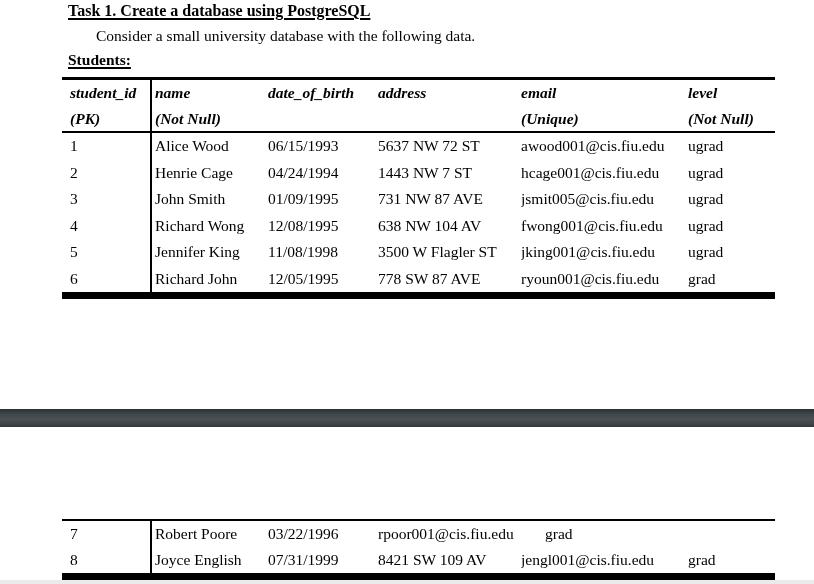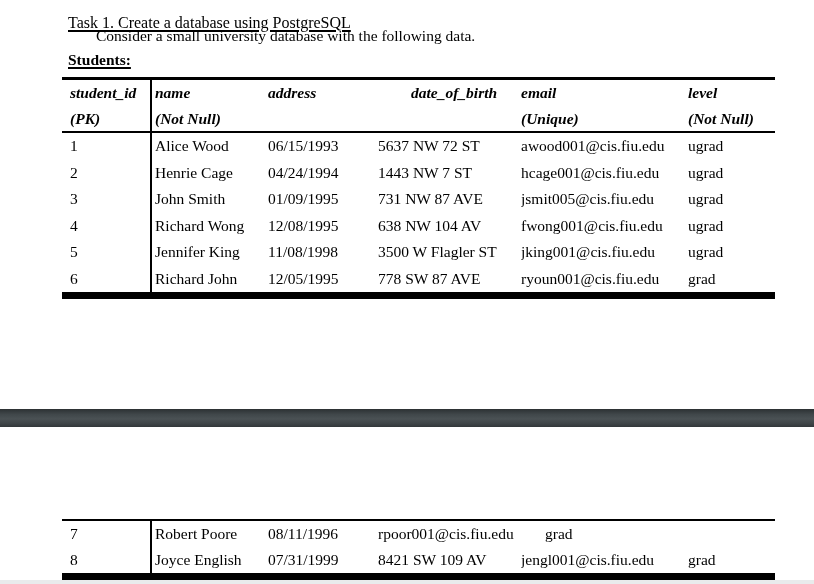--- a/index.html
+++ b/index.html
@@ -6,22 +6,22 @@
   body {
     width: 814px; height: 584px;
     background: #ffffff;
     position: relative;
     overflow: hidden;
     font-family: "Liberation Serif", "DejaVu Serif", serif;
     color: #000000;
   }
 
   .title {
-    position: absolute; left: 68px; top: 14px;
-    font-size: 16px; font-weight: normal;
+    position: absolute; left: 68px; top: 2px;
+    font-size: 16px; font-weight: bold;
     text-decoration: underline;
     text-decoration-thickness: 1.5px;
     text-underline-offset: 2px;
     white-space: nowrap;
   }
   .intro {
     position: absolute; left: 68px; top: 27px;
     font-size: 15.5px; white-space: nowrap; margin-left: 28px;
   }
   .students-label {
@@ -94,26 +94,26 @@
 
     <div class="thead">
       <div class="th c0">
         <div>student_id</div>
         <div>(PK)</div>
       </div>
       <div class="th c1">
         <div>name</div>
         <div>(Not Null)</div>
       </div>
+      <div class="th c2">
+        <div>date_of_birth</div>
+        <div></div>
+      </div>
       <div class="th c3">
         <div>address</div>
-        <div></div>
-      </div>
-      <div class="th c2">
-        <div>date_of_birth</div>
         <div></div>
       </div>
       <div class="th c4">
         <div>email</div>
         <div>(Unique)</div>
       </div>
       <div class="th c5">
         <div>level</div>
         <div>(Not Null)</div>
       </div>
@@ -172,21 +172,21 @@
   </div>
 
   <div class="pagebreak"></div>
 
   <div class="table t2">
     <div class="vline"></div>
     <div>
       <div class="tr">
         <div class="td c0">7</div>
         <div class="td c1">Robert Poore</div>
-        <div class="td c2">08/11/1996</div>
+        <div class="td c2">03/22/1996</div>
         <div class="td c4">rpoor001@cis.fiu.edu</div>
         <div class="td c5">grad</div>
       </div>
       <div class="tr">
         <div class="td c0">8</div>
         <div class="td c1">Joyce English</div>
         <div class="td c2">07/31/1999</div>
         <div class="td c3">8421 SW 109 AV</div>
         <div class="td c4">jengl001@cis.fiu.edu</div>
         <div class="td c5">grad</div>

